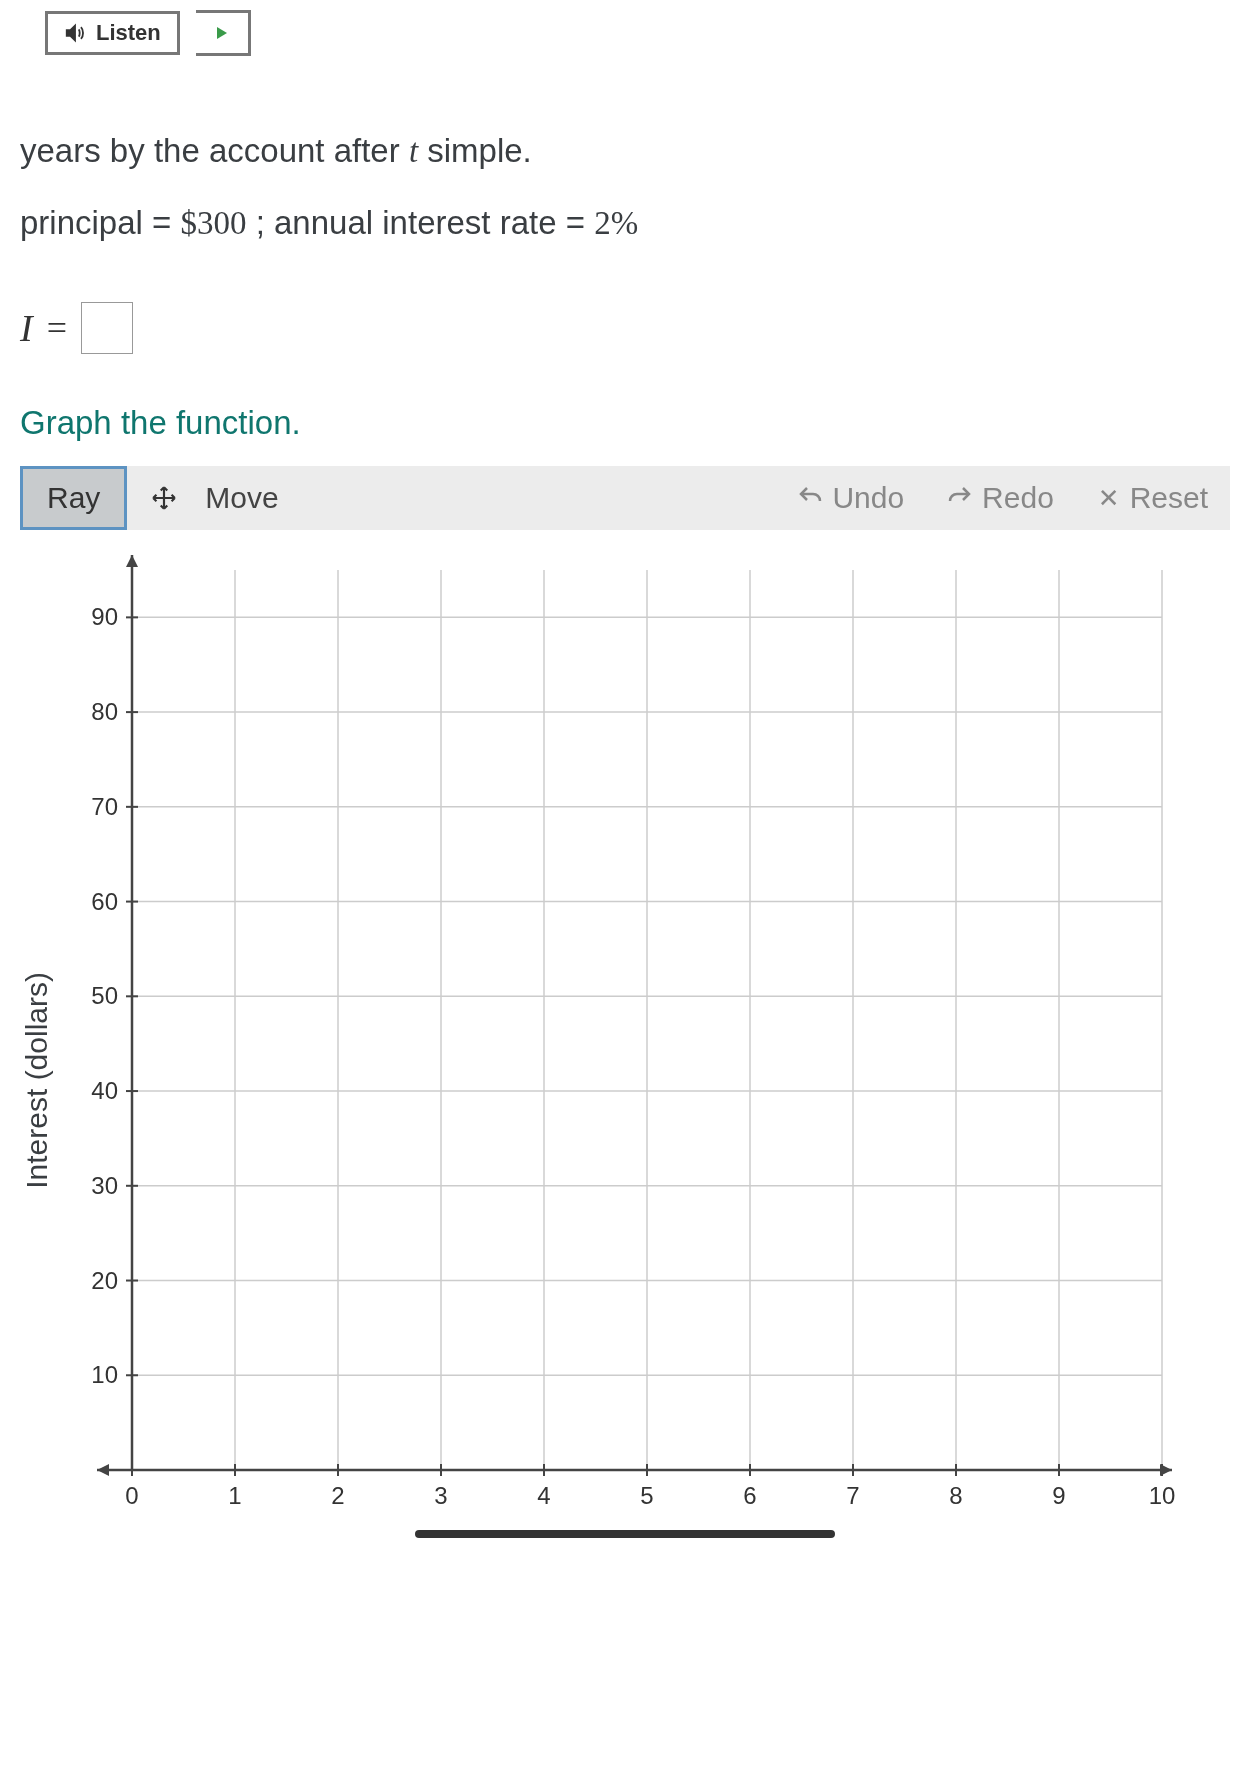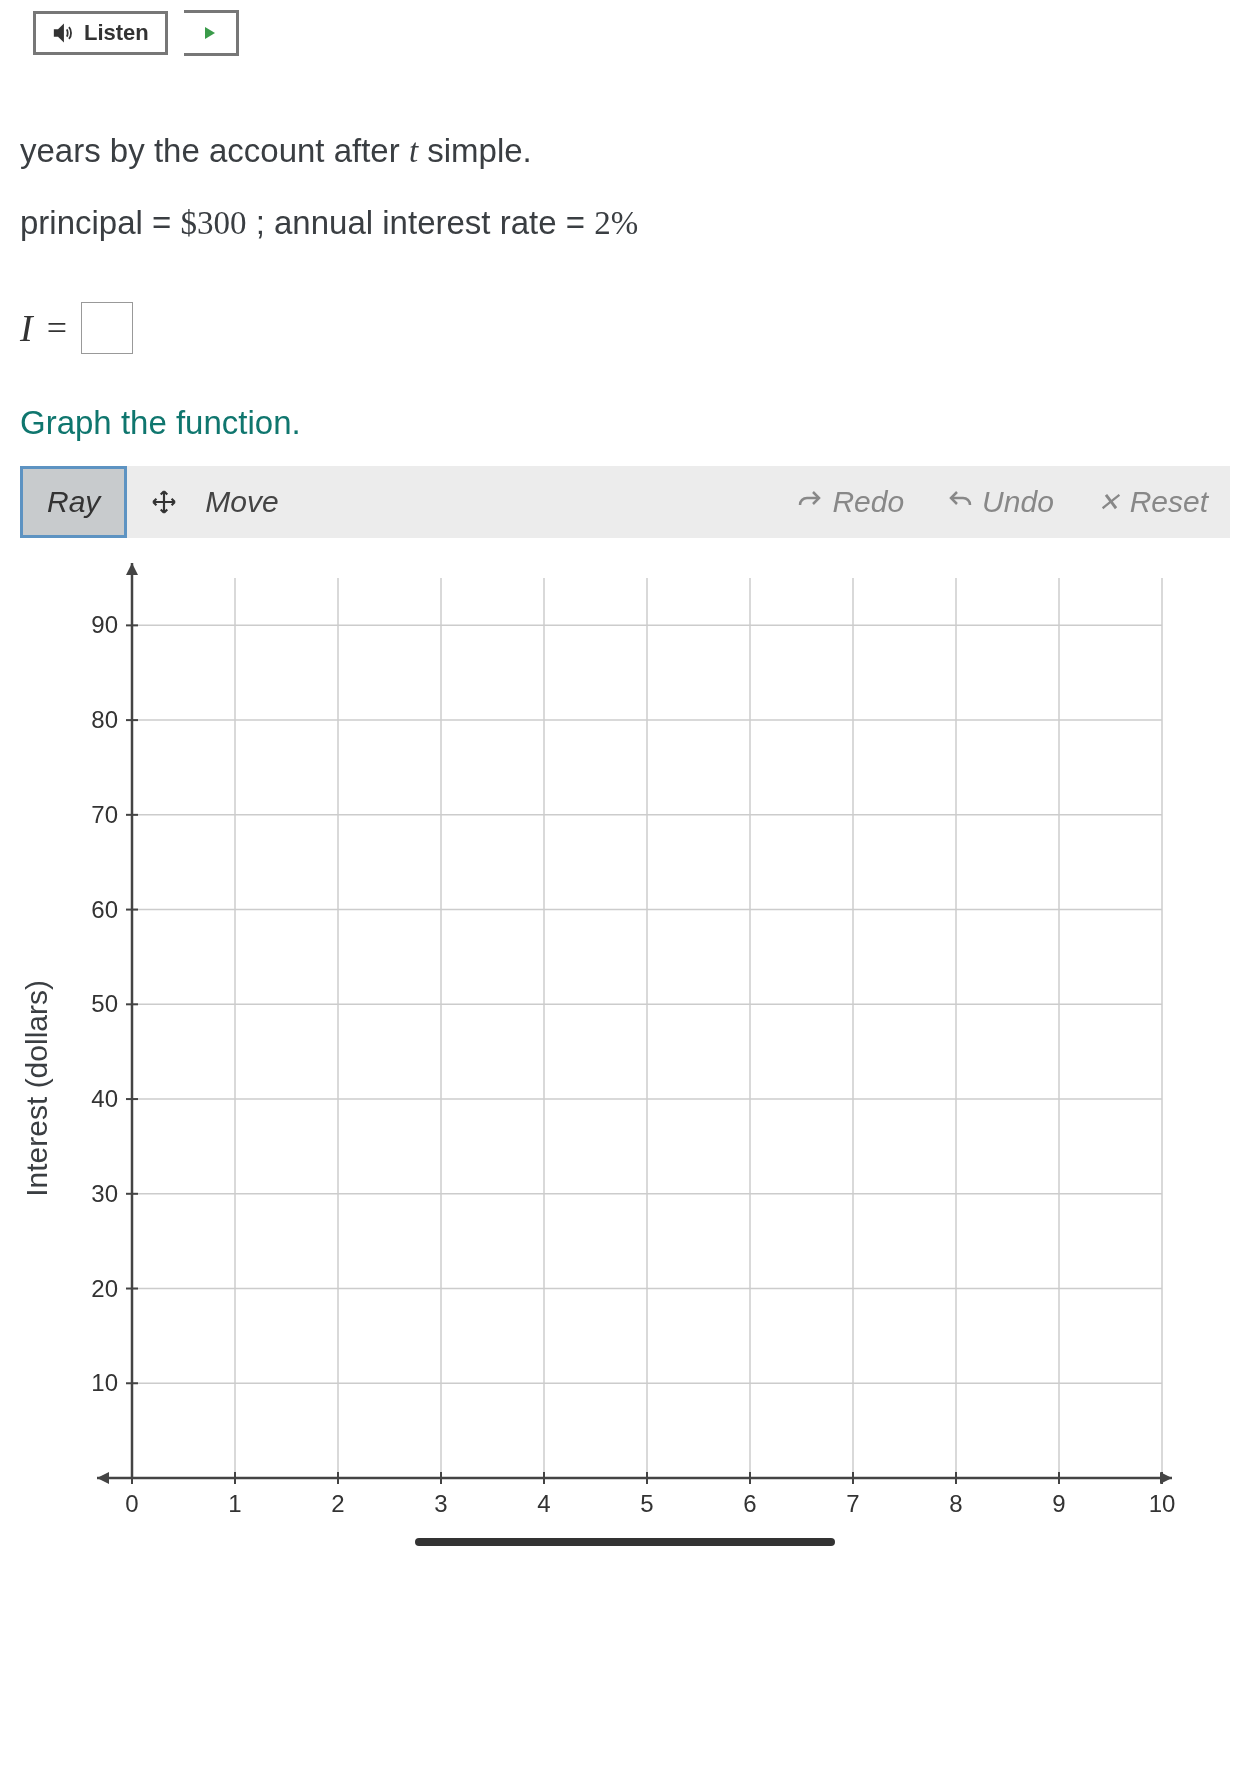--- a/index.html
+++ b/index.html
@@ -12,21 +12,21 @@
       background: #fff;
       color: #333;
       width: 1250px;
       padding: 10px 20px;
     }
     .top-controls {
       display: flex;
       align-items: center;
       gap: 16px;
       margin-bottom: 20px;
-      margin-left: 13px;
+      margin-left: 25px;
     }
     .listen-btn {
       display: flex;
       align-items: center;
       gap: 10px;
       border: 3px solid #777;
       background: #fff;
       padding: 6px 16px;
       font-size: 22px;
       font-weight: bold;
@@ -91,24 +91,23 @@
     }
     .subprompt {
       font-size: 33px;
       color: #0f766e;
       margin-bottom: 24px;
     }
     .toolbar {
       display: flex;
       align-items: stretch;
       background: #ececec;
-      height: 72px;
+      height: 64px;
       font-size: 30px;
       color: #555;
-      font-style: italic;
     }
     .tool-ray {
       background: #c8cbcd;
       border: 3px solid #5d93c2;
       padding: 0 24px;
       display: flex;
       align-items: center;
       color: #333;
       cursor: pointer;
     }
@@ -203,31 +202,31 @@
   </div>
   <div class="tool-move">
     <svg width="26" height="26" viewBox="0 0 24 24" stroke="#333" stroke-width="2" fill="none">
       <path d="M12 2 L12 22 M2 12 L22 12 M12 2 L9 5 M12 2 L15 5 M12 22 L9 19 M12 22 L15 19 M2 12 L5 9 M2 12 L5 15 M22 12 L19 9 M22 12 L19 15"></path>
     </svg>
     <span>Move</span>
   </div>
   <div class="toolbar-spacer"></div>
   <div class="tool-btn">
     <svg viewBox="0 0 24 24" stroke="#888" stroke-width="2.5" fill="none">
+      <path d="M9 14 L3 8 L9 2"></path>
+      <path d="M3 8 L15 8 C19 8 22 11 22 15"></path>
+    </svg>
+    <span>Undo</span>
+  </div>
+  <div class="tool-btn">
+    <svg viewBox="0 0 24 24" stroke="#888" stroke-width="2.5" fill="none">
       <path d="M15 14 L21 8 L15 2"></path>
       <path d="M21 8 L9 8 C5 8 2 11 2 15"></path>
     </svg>
     <span>Redo</span>
-  </div>
-  <div class="tool-btn">
-    <svg viewBox="0 0 24 24" stroke="#888" stroke-width="2.5" fill="none">
-      <path d="M9 14 L3 8 L9 2"></path>
-      <path d="M3 8 L15 8 C19 8 22 11 22 15"></path>
-    </svg>
-    <span>Undo</span>
   </div>
   <div class="tool-btn">
     <span style="font-size:26px;color:#888;">✕</span>
     <span>Reset</span>
   </div>
 </div>
 
 <div class="chart-wrapper">
   <div class="ylabel">Interest (dollars)</div>
   <svg id="chart-svg" class="chart-svg" width="1120" height="980">

